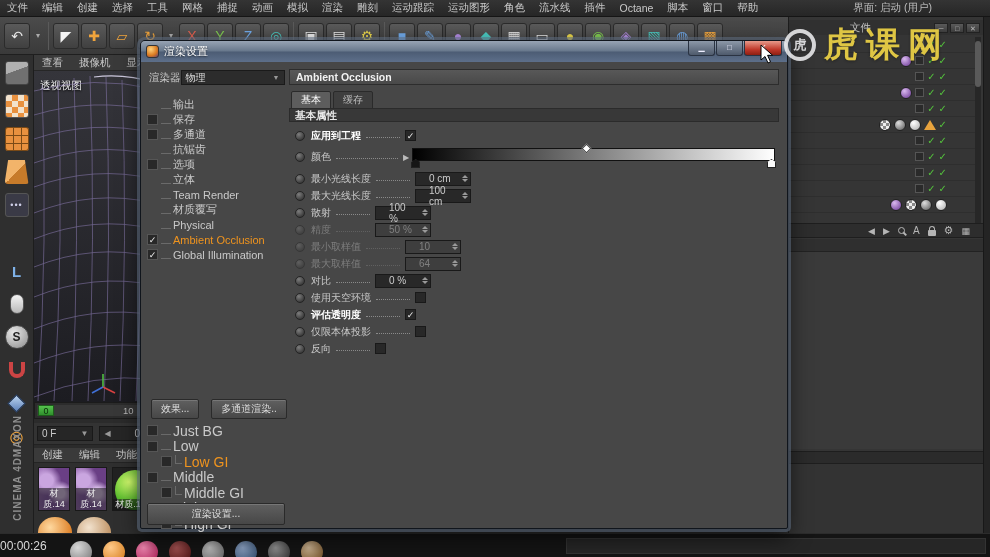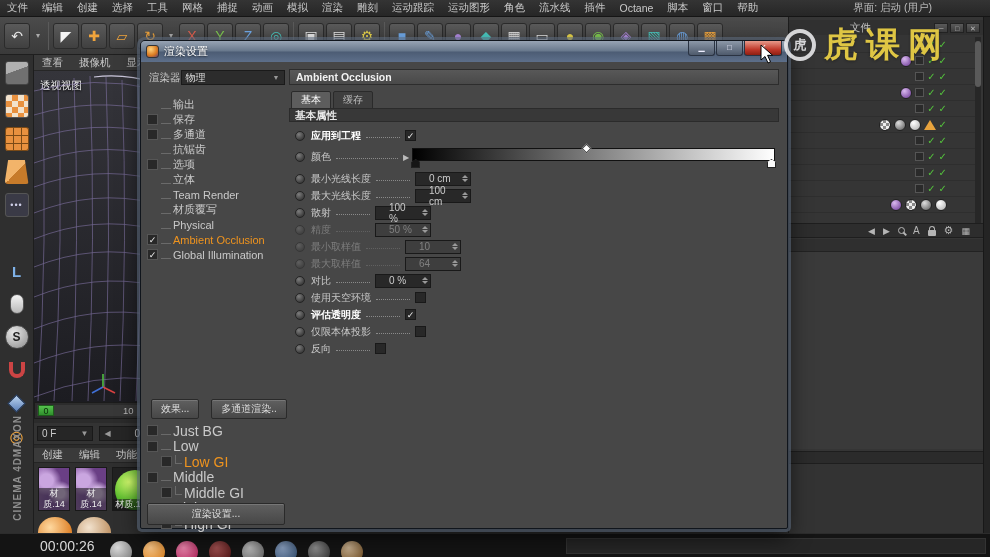--- a/index.html
+++ b/index.html
@@ -78,21 +78,21 @@
       radial-gradient(circle at 80% 20%, #6a3f85 0 22%, transparent 50%),
       #9b6fb5; }
   .tex-green { background:radial-gradient(circle at 35% 30%, #d6ff70, #4db526 55%, #1f6e12 90%); border-radius:50%; border:none; width:40px; height:40px; }
   .halfball { width:34px; height:30px; border-radius:50% 50% 0 0; }
   .hb-orange { background:radial-gradient(circle at 35% 35%, #ffd9a0, #e0862f 70%); }
   .hb-tan { background:radial-gradient(circle at 35% 35%, #f2e2ce, #c49a6e 70%); }
 
   
   #bottomstrip { left:0; top:533px; width:990px; height:24px; background:#141414; border-top:1px solid #2c2c2c;
     display:flex; align-items:center; z-index:6; }
-  #timecode { margin-left:40px; color:#d8d8d8; font-size:14px; width:70px; }
+  #timecode { color:#d8d8d8; font-size:12px; width:70px; }
   .bsphere { width:22px; height:22px; border-radius:50%; margin-right:11px; margin-top:12px; }
   #bpanelR { position:absolute; right:4px; top:4px; width:420px; height:16px; background:#262626; border:1px solid #333; }
 
   
   #brand { left:2px; top:415px; width:30px; height:120px; z-index:3; display:flex; flex-direction:column; align-items:center; }
   #brand span { writing-mode:vertical-rl; transform:rotate(180deg); color:#8f8f8f; font-weight:bold; font-size:10px; letter-spacing:1px; }
 
   
   #rightcol { left:788px; top:17px; width:202px; height:516px; background:#353535; border-left:1px solid #1d1d1d; z-index:2; }
   #omtop { position:absolute; left:0; top:3px; width:195px; height:15px; background:#303030; display:flex; align-items:center; }

